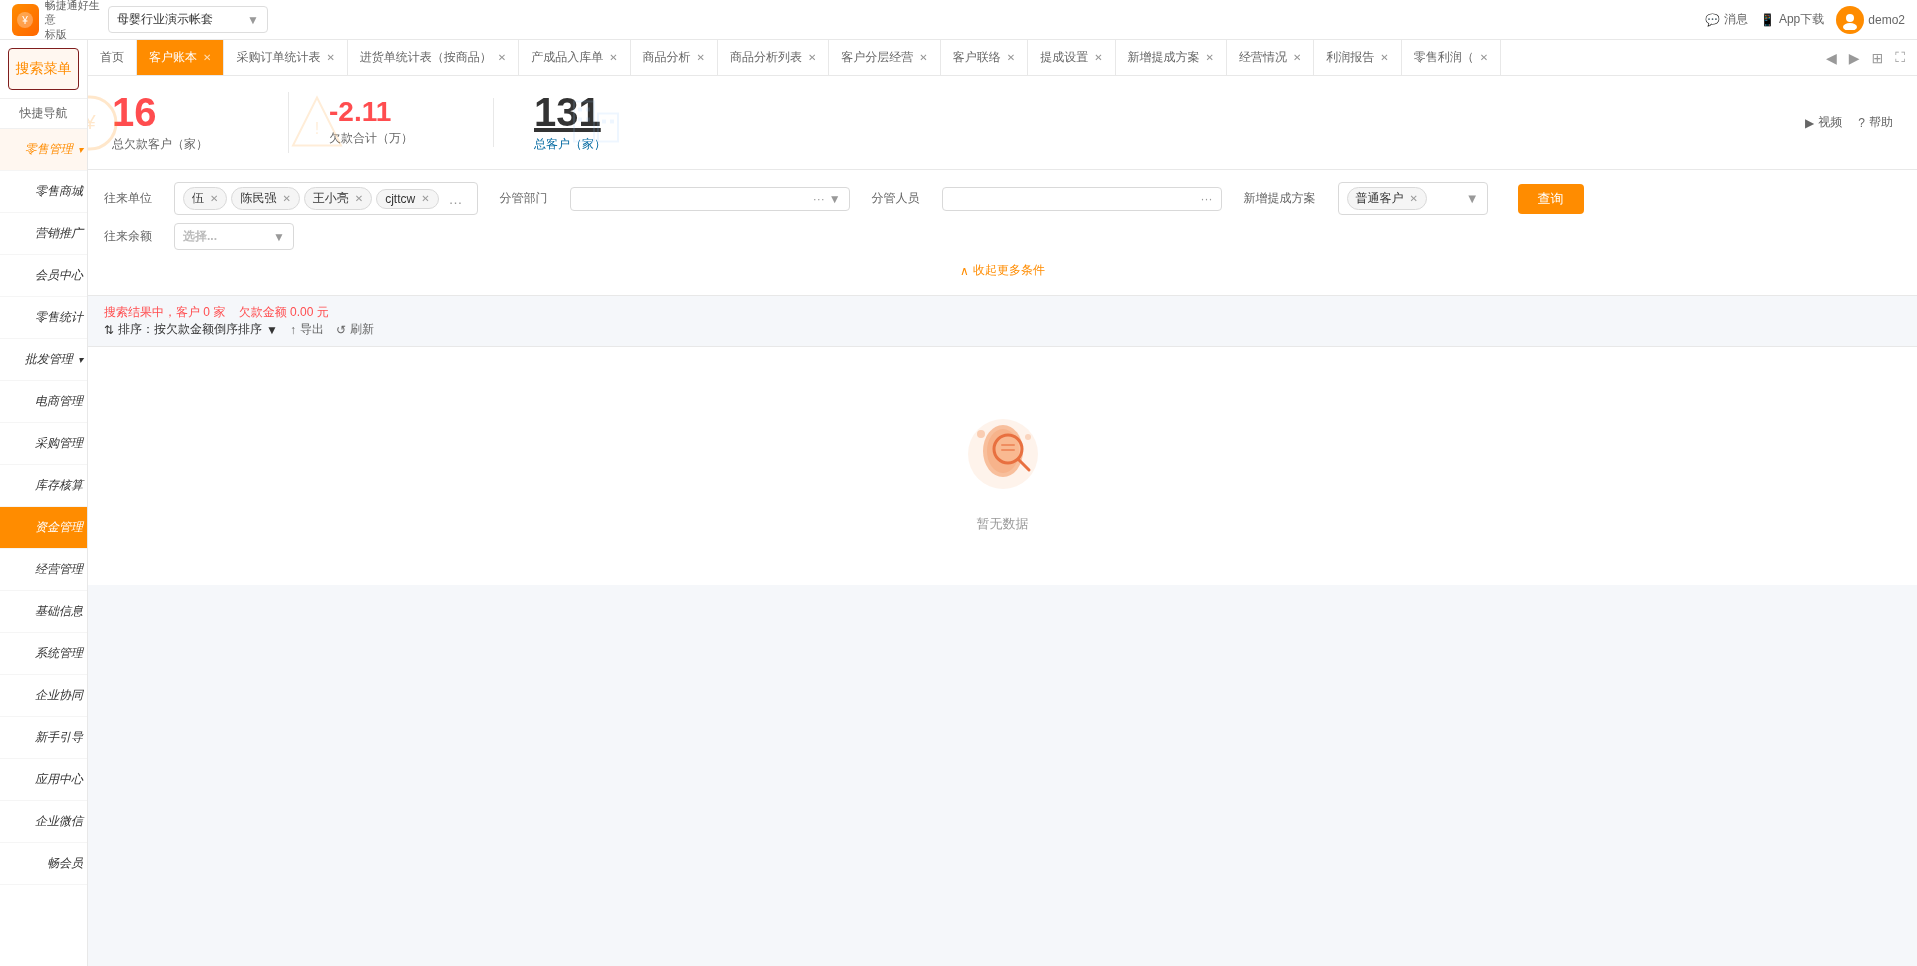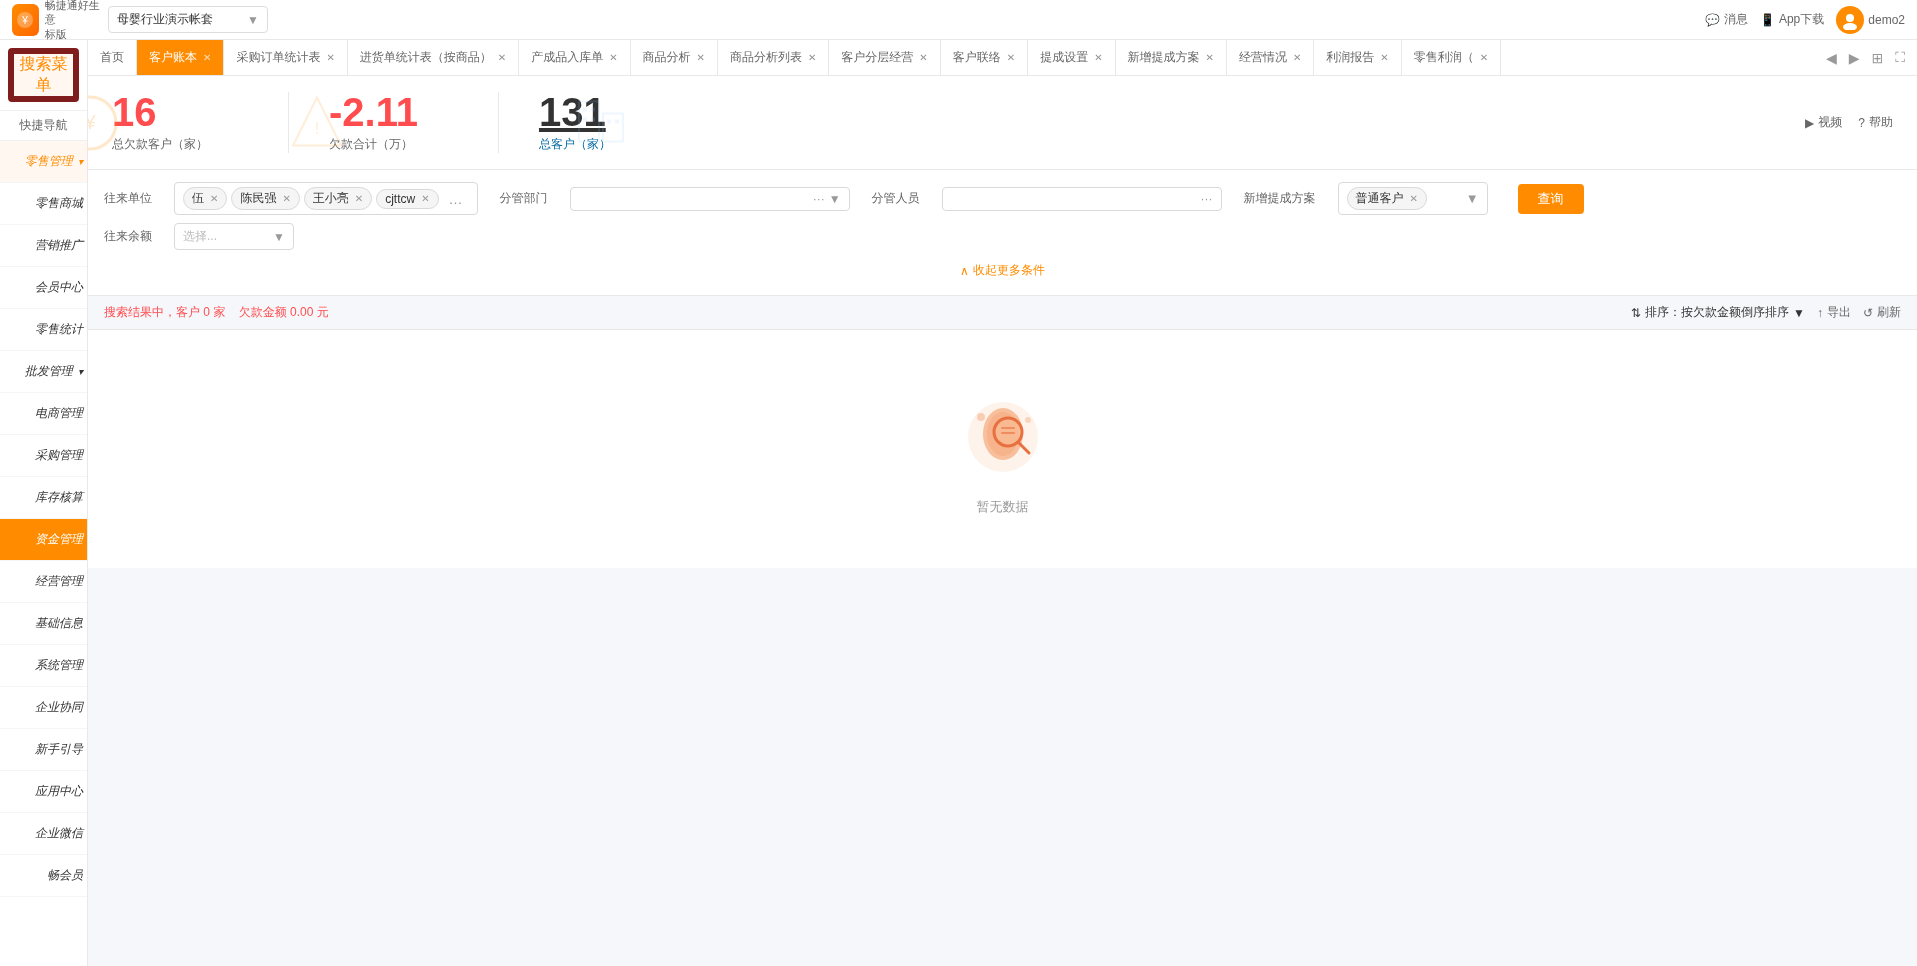--- a/index.html
+++ b/index.html
@@ -15,21 +15,21 @@
     .top-bar-right { display: flex; align-items: center; gap: 12px; }
     .top-action { display: flex; align-items: center; gap: 4px; font-size: 12px; color: #666; cursor: pointer; }
     .avatar { width: 28px; height: 28px; border-radius: 50%; background: #ff8c00; display: flex; align-items: center; justify-content: center; color: white; font-size: 12px; }
 
     
     .main-layout { display: flex; flex: 1; overflow: hidden; }
 
     
     .sidebar { width: 88px; background: #fff; border-right: 1px solid #e8e8e8; display: flex; flex-direction: column; flex-shrink: 0; overflow-y: auto; }
     .sidebar-search { padding: 8px; border-bottom: 1px solid #f0f0f0; }
-    .sidebar-search-btn { width: 100%; padding: 0 4px; background: #fff7f0; border: 6px solid #7f1d1d; border-radius: 4px; color: #ff8c00; font-size: 16px; cursor: pointer; text-align: center; }
+    .sidebar-search-btn { width: 100%; padding: 11px 4px; background: #fff7f0; border: 1px solid #7f1d1d; border-radius: 4px; color: #ff8c00; font-size: 14px; cursor: pointer; text-align: center; }
     .sidebar-nav-btn { padding: 6px 8px; border-bottom: 1px solid #f0f0f0; text-align: center; cursor: pointer; font-size: 12px; color: #666; }
     .sidebar-item { padding: 12px 4px; text-align: right; cursor: pointer; font-size: 12px; color: #333; border-bottom: 1px solid #f5f5f5; position: relative; font-style: italic; }
     .sidebar-item.active { background: #ff8c00; color: #fff; }
     .sidebar-item.active-sub { color: #ff8c00; background: #fff7f0; }
     .sidebar-item .arrow { font-size: 10px; margin-left: 2px; }
 
     
     .content-area { flex: 1; display: flex; flex-direction: column; overflow: hidden; }
 
     
@@ -52,21 +52,21 @@
     .filter-row { display: flex; align-items: center; gap: 22px; margin-bottom: 8px; flex-wrap: wrap; }
     .filter-label { font-size: 12px; color: #666; white-space: nowrap; }
     .filter-tag { display: inline-flex; align-items: center; gap: 4px; padding: 2px 8px; background: #f5f5f5; border: 1px solid #d9d9d9; border-radius: 12px; font-size: 12px; color: #333; }
     .filter-tag .close { cursor: pointer; color: #999; font-size: 10px; margin-left: 2px; }
     .filter-more { color: #999; cursor: pointer; font-size: 14px; padding: 2px 6px; }
     .filter-select { display: flex; align-items: center; border: 1px solid #d9d9d9; border-radius: 4px; padding: 4px 8px; background: #fff; min-width: 180px; cursor: pointer; font-size: 12px; color: #333; }
     .filter-select-wide { min-width: 280px; }
     .collapse-btn { display: flex; align-items: center; gap: 4px; font-size: 12px; color: #ff8c00; cursor: pointer; padding: 4px 12px; }
 
     
-    .results-bar { background: #f5f7fa; padding: 8px 16px; display: flex; align-items: center; justify-content: space-between; border-bottom: 1px solid #e8e8e8; }
+    .results-bar { background: #f5f7fa; padding: 8px 16px; display: flex; align-items: flex-start; justify-content: space-between; border-bottom: 1px solid #e8e8e8; flex-direction: column; }
     .results-text { font-size: 12px; color: #666; }
     .results-text span { color: #ff4d4f; }
     .results-actions { display: flex; align-items: center; gap: 12px; font-size: 12px; color: #666; }
     .sort-select { display: flex; align-items: center; gap: 4px; cursor: pointer; color: #333; }
     .action-link { display: flex; align-items: center; gap: 4px; cursor: pointer; color: #666; }
 
     
     .table-area { background: #fff; margin: 0; }
     .table-header { display: grid; grid-template-columns: 300px 400px 300px 1fr; padding: 10px 16px; border-bottom: 2px solid #e8e8e8; background: #fff; }
     .table-header-cell { font-size: 13px; color: #333; font-weight: 500; }
@@ -264,21 +264,21 @@
           <div style="font-size:12px; color:#666; margin-top:4px;">总欠款客户（家）</div>
         </div>
 
         <div style="position:relative; padding-right: 80px; margin-right: 40px; border-right: 1px solid #e8e8e8;">
           <div style="position:absolute; left:-40px; top:50%; transform:translateY(-50%); opacity:0.15;">
             <svg width="56" height="56" viewBox="0 0 56 56" fill="none">
               <polygon points="28,4 52,52 4,52" stroke="#ff8c00" stroke-width="2" fill="none"></polygon>
               <text x="28" y="40" text-anchor="middle" fill="#ff8c00" font-size="16">!</text>
             </svg>
           </div>
-          <div style="font-size:40px; font-weight:bold; color:#ff4d4f; line-height:1;">-2.11</div>
+          <div style="font-size:28px; font-weight:bold; color:#ff4d4f; line-height:1;">-2.11</div>
           <div style="font-size:12px; color:#666; margin-top:4px;">欠款合计（万）</div>
         </div>
 
         <div style="position:relative;">
           <div style="position:absolute; right:-20px; top:50%; transform:translateY(-50%); opacity:0.15;">
             <svg width="60" height="56" viewBox="0 0 60 56" fill="none">
               <rect x="8" y="8" width="20" height="40" stroke="#91caff" stroke-width="2" fill="none"></rect>
               <rect x="32" y="20" width="20" height="28" stroke="#91caff" stroke-width="2" fill="none"></rect>
               <rect x="12" y="14" width="4" height="4" fill="#91caff"></rect>
               <rect x="20" y="14" width="4" height="4" fill="#91caff"></rect>
@@ -348,21 +348,21 @@
               <span class="close">✕</span>
             </span>
             <span style="margin-left:auto; color:#999;">▼</span>
           </div>
 
           <button style="padding:6px 20px; background:#ff8c00; color:#fff; border:none; border-radius:4px; cursor:pointer; font-size:13px; margin-left:8px;">查询</button>
         </div>
 
         <div class="filter-row">
           <span class="filter-label">往来余额</span>
-          <div class="filter-select" style="min-width:120px;">
+          <div class="filter-select" style="min-width:120px;font-weight:bold;">
             <span style="color:#bbb;">选择...</span>
             <span style="margin-left:auto; color:#999;">▼</span>
           </div>
         </div>
 
         <div style="display:flex; justify-content:center; margin-top:4px;">
           <div class="collapse-btn">
             <span>∧</span>
             <span>收起更多条件</span>
           </div>

